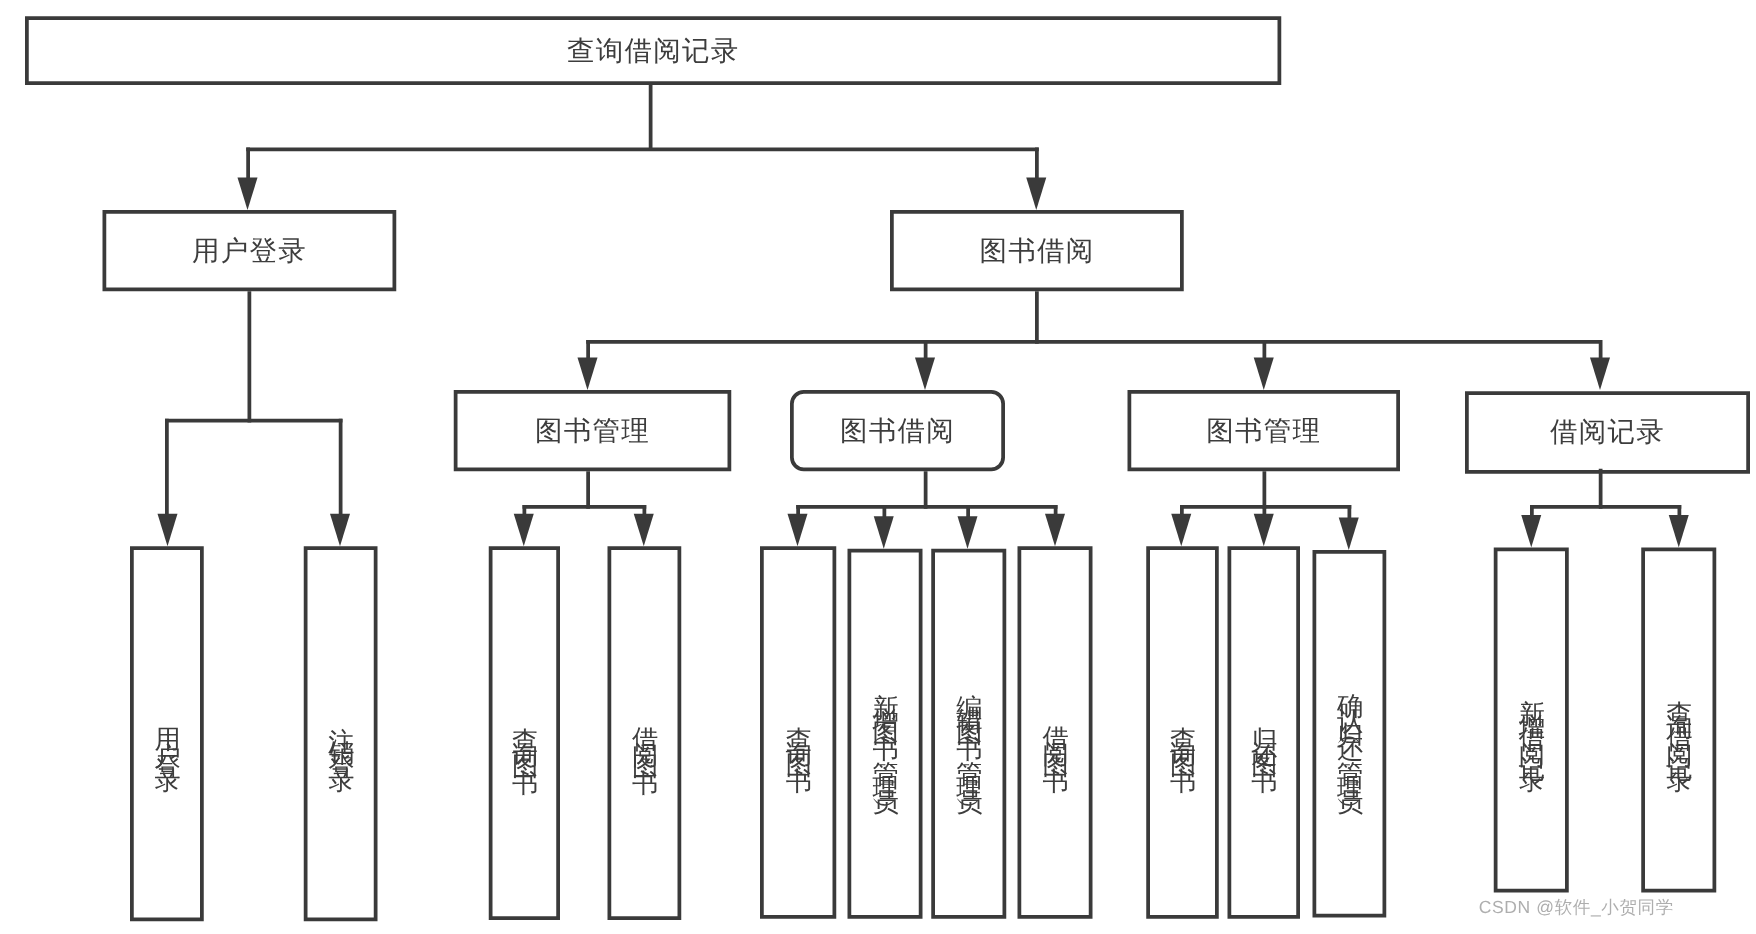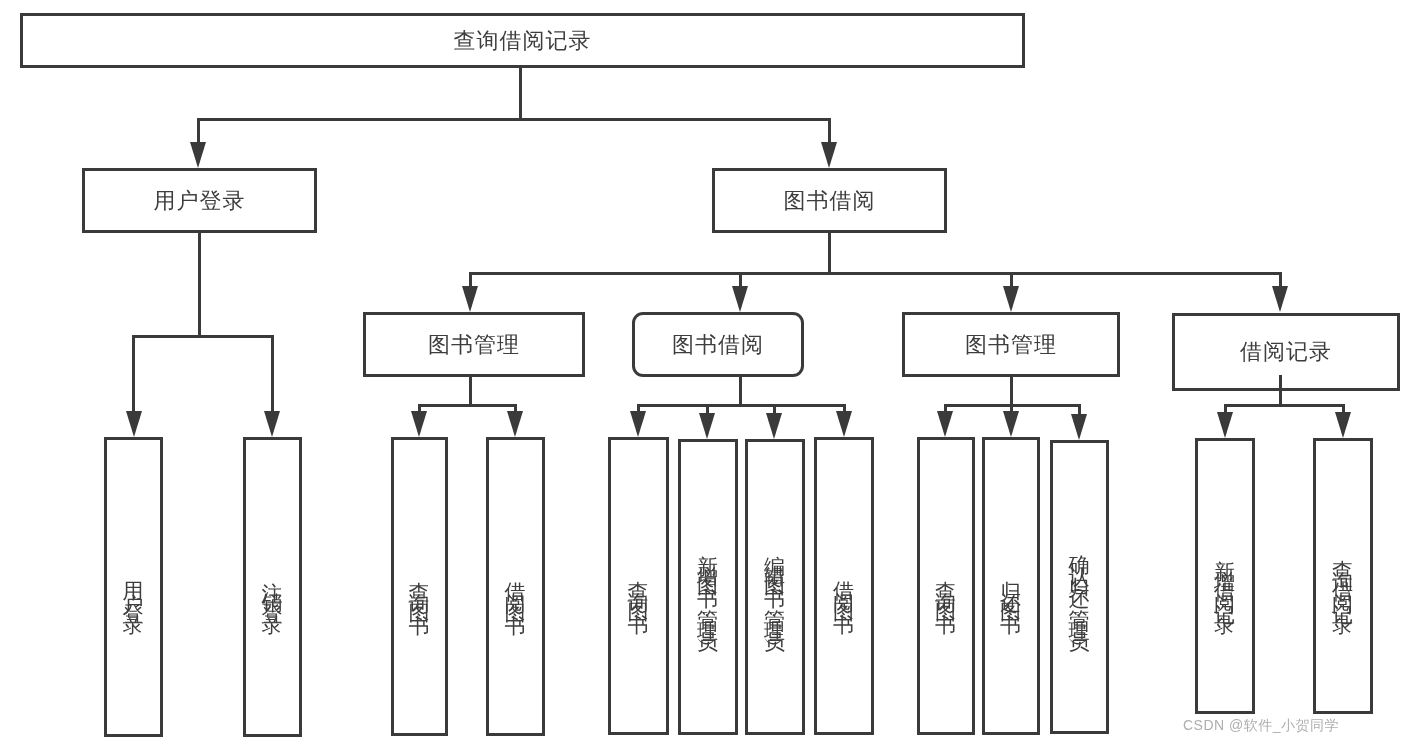--- a/index.html
+++ b/index.html
@@ -49,21 +49,21 @@
   </div>
 
   <div class="node" style="left:632px; top:312px; width:172px; height:65px;border-radius:11px;">
     <span>图书借阅</span>
   </div>
 
   <div class="node" style="left:902px; top:312px; width:218px; height:65px;">
     <span>图书管理</span>
   </div>
 
-  <div class="node" style="left:1172px; top:313px; width:228px; height:78px;">
+  <div class="node" style="left:1172px; top:313px; width:228px; height:66px;">
     <span>借阅记录</span>
   </div>
 
   <div class="node leaf" style="left:104px; top:437px; width:59px; height:300px;">
     <span>用户登录</span>
   </div>
 
   <div class="node leaf" style="left:243px; top:437px; width:59px; height:300px;">
     <span>注销登录</span>
   </div>

